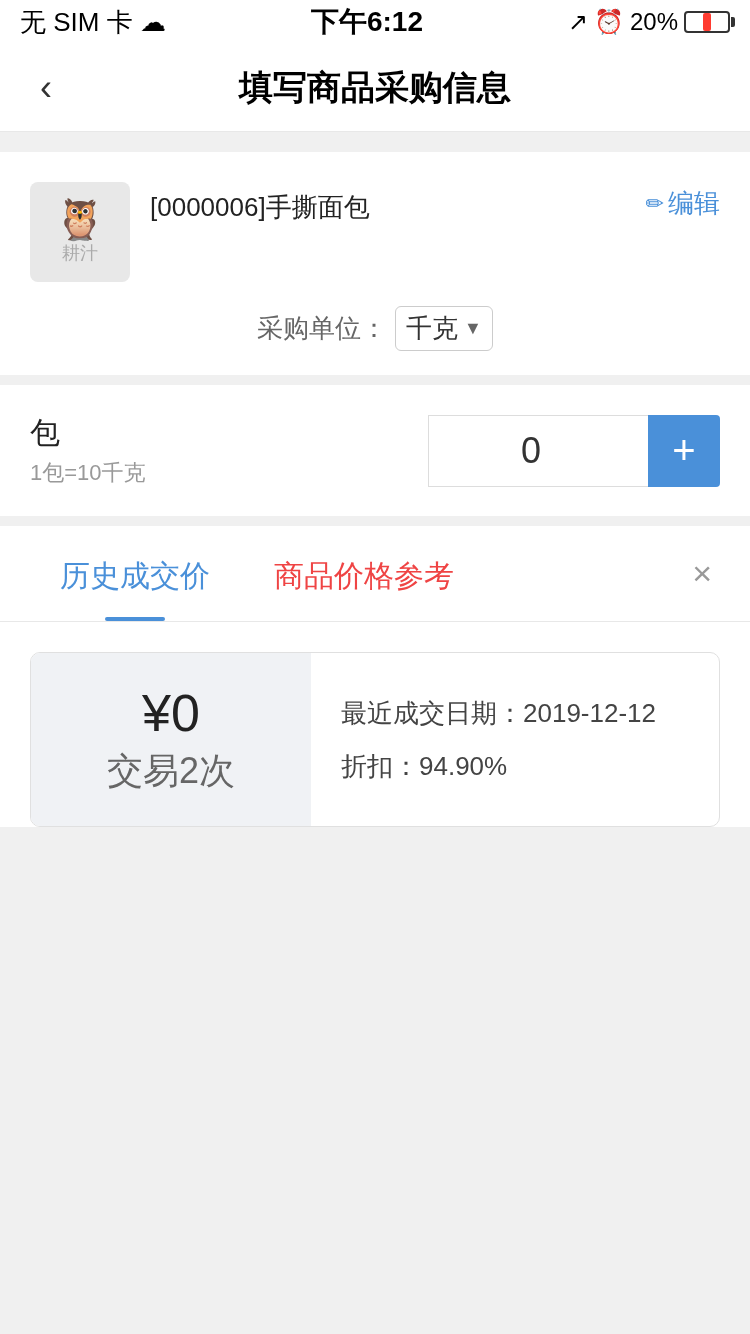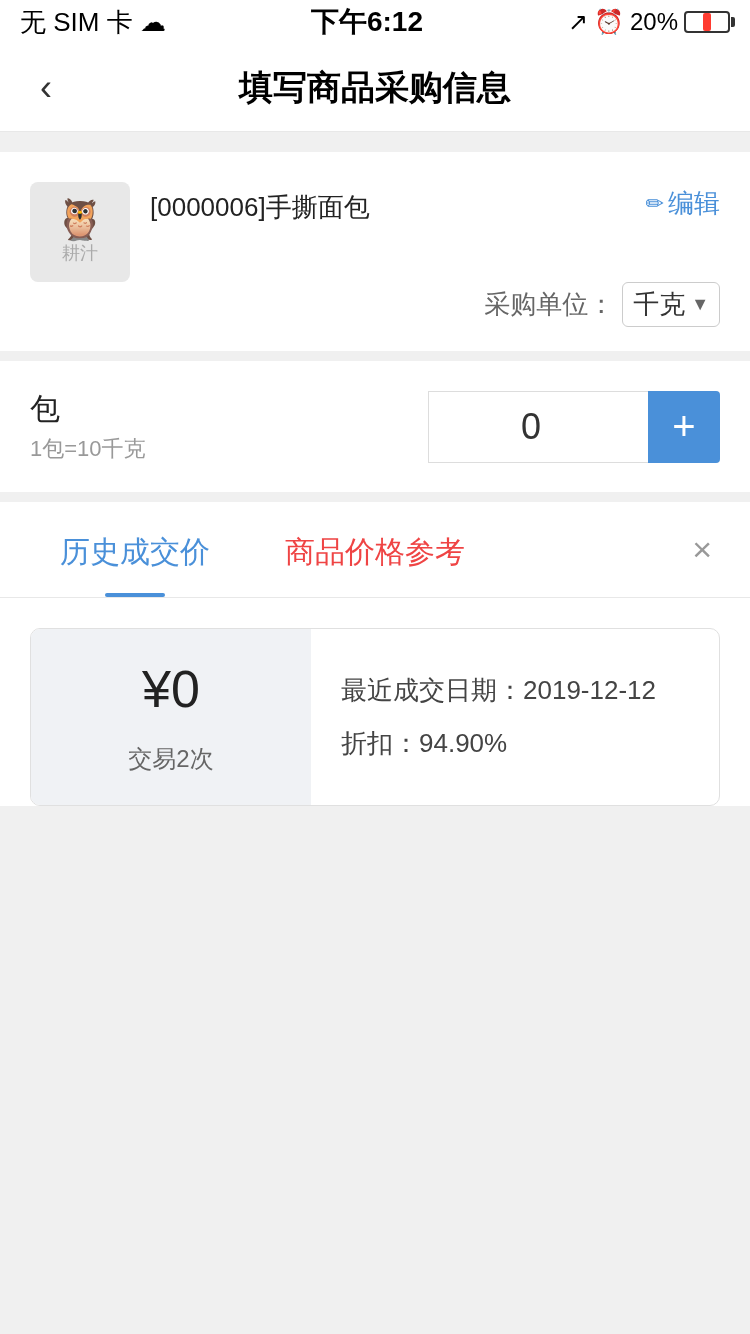--- a/index.html
+++ b/index.html
@@ -118,20 +118,22 @@
       padding: 4px 0;
     }
     .edit-icon {
       font-size: 22px;
     }
 
     .product-unit-row {
       display: flex;
       align-items: center;
       justify-content: flex-end;
+      margin-top: 24px;
+      flex-direction: column;
     }
     .unit-label {
       font-size: 26px;
       color: #666;
     }
     .unit-select {
       display: inline-flex;
       align-items: center;
       border: 1px solid #ccc;
       border-radius: 6px;
@@ -224,21 +226,21 @@
     }
     .tabs-header {
       display: flex;
       align-items: center;
       justify-content: space-between;
       padding: 0 30px;
       border-bottom: 1px solid #e8e8e8;
     }
     .tabs-list {
       display: flex;
-      gap: 15px;
+      gap: 4px;
       text-align: center;
     }
     .tab-item {
       padding: 30px 30px 24px 30px;
       font-size: 30px;
       color: #ef4444;
       cursor: pointer;
       position: relative;
     }
     .tab-item.active {
@@ -280,23 +282,23 @@
       justify-content: center;
       padding: 30px 20px;
       flex-shrink: 0;
     }
     .transaction-price {
       font-size: 52px;
       font-weight: 500;
       color: #222;
     }
     .transaction-count {
-      font-size: 24px;
+      font-size: 36px;
       color: #666;
-      margin-top: 24px;
+      margin-top: 4px;
     }
     .transaction-right {
       flex: 1;
       padding: 30px 30px;
       display: flex;
       flex-direction: column;
       justify-content: center;
       gap: 14px;
     }
     .transaction-detail-row {

